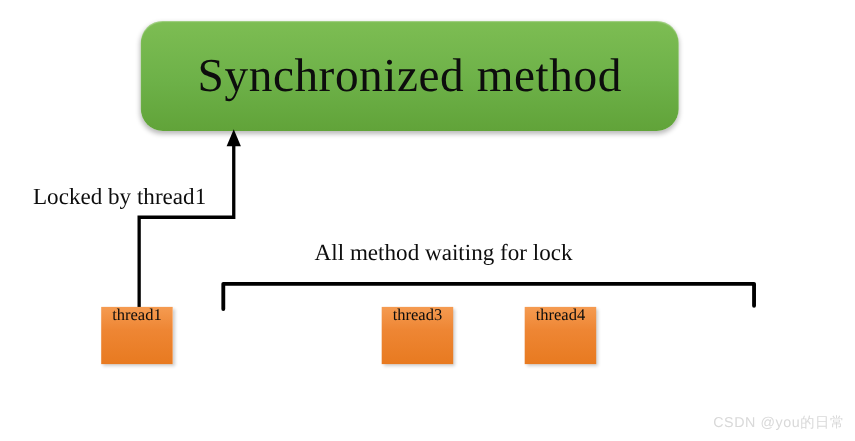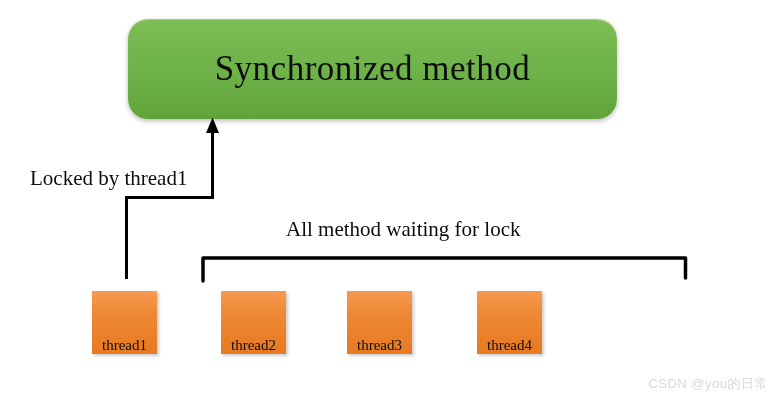--- a/index.html
+++ b/index.html
@@ -22,21 +22,21 @@
     width: 489px;
     height: 100px;
     border-radius: 20px;
     background: linear-gradient(180deg, #7dbd53 0%, #6db148 55%, #61a339 100%);
     box-shadow: 0 2px 5px rgba(0,0,0,0.28), inset 0 1px 1px rgba(255,255,255,0.30);
     display: flex;
     align-items: center;
     justify-content: center;
   }
   .method-box-label {
-    font-size: 35px;
+    font-size: 43px;
     letter-spacing: 0.5px;
     color: #0d0d0d;
   }
 
   .overlay {
     position: absolute;
     left: 0;
     top: 0;
     width: 777px;
     height: 401px;
@@ -47,27 +47,27 @@
     position: absolute;
     font-size: 21px;
     white-space: nowrap;
     color: #0d0d0d;
   }
   .locked-label { left: 30px; top: 166px; }
   .waiting-label { left: 286px; top: 217px; }
 
   .thread-box {
     position: absolute;
-    top: 291px;
+    top: 279px;
     width: 65px;
-    height: 63px;
+    height: 52px;
     background: linear-gradient(180deg, #f59b51 0%, #ee8634 40%, #e87a20 100%);
     box-shadow: 2px 2px 3px rgba(0,0,0,0.20);
     display: flex;
-    align-items: flex-end;
+    align-items: flex-start;
     justify-content: center;
   }
   .thread-box-label { font-size: 15px; color: #0d0d0d; }
   .t1 { left: 92px; }
   .t2 { left: 221px; }
   .t3 { left: 347px; }
   .t4 { left: 477px; }
   .t5 { left: 602px; }
 
   .watermark {
@@ -97,23 +97,20 @@
     <polyline points="203,281 203,258 685.5,258 685.5,278" fill="none" stroke="#000000" stroke-width="3.5" stroke-linecap="round" stroke-linejoin="round"></polyline>
   </svg>
 
   <div class="label locked-label">Locked by thread1</div>
 
   <div class="label waiting-label">All method waiting for lock</div>
 
   <div class="thread-box t1">
     <span class="thread-box-label">thread1</span>
   </div>
-  <div class="thread-box t2">
-    <span class="thread-box-label">thread2</span>
-  </div>
   <div class="thread-box t3">
     <span class="thread-box-label">thread3</span>
   </div>
   <div class="thread-box t4">
     <span class="thread-box-label">thread4</span>
   </div>
 
   <div class="watermark">CSDN @you的日常</div>
 
 </div>

